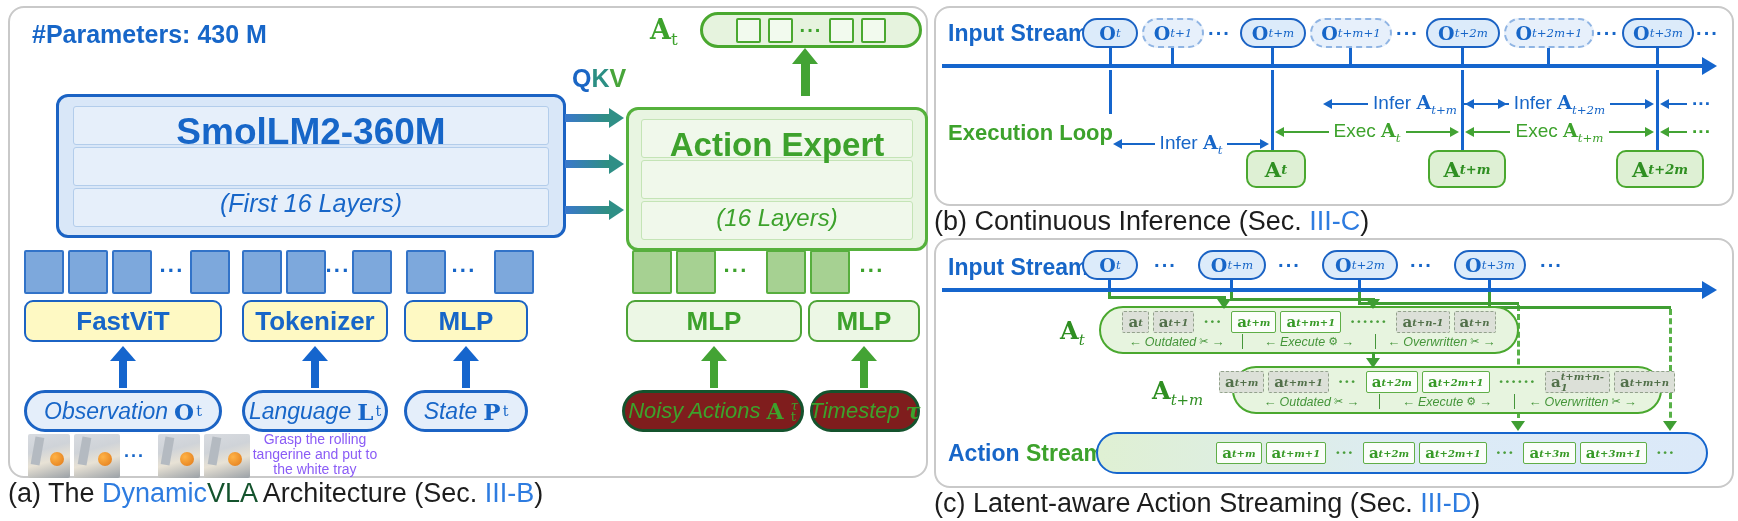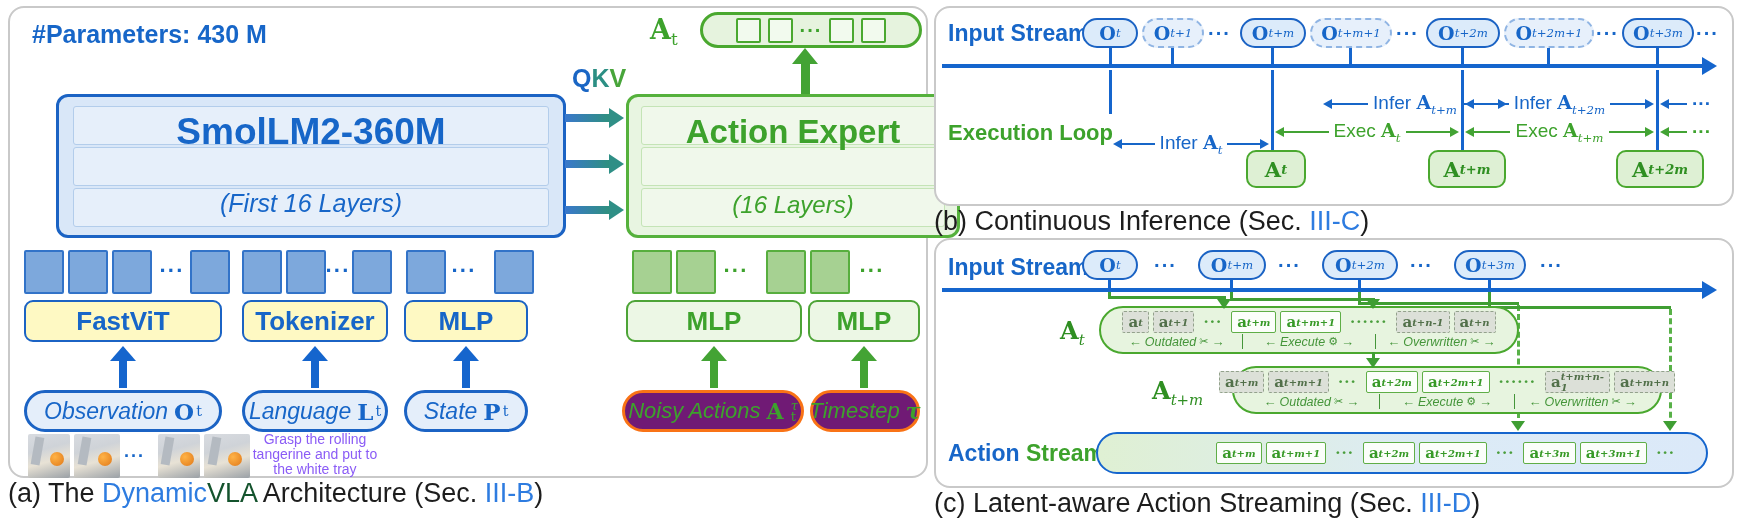--- a/index.html
+++ b/index.html
@@ -29,21 +29,21 @@
   .proc.blue{background:#fef9c3;border:2.5px solid #1b63c4;color:#1766c8;}
   .proc.green{background:#ecf7e5;border:2.5px solid #4da437;color:#3da22c;}
   .ua{position:absolute;top:338px;width:26px;height:42px;}
   .ua .shaft{position:absolute;left:9px;top:13px;width:8px;height:29px;}
   .ua .head{position:absolute;left:0;top:0;width:0;height:0;border-left:13px solid transparent;border-right:13px solid transparent;border-bottom:15px solid;}
   .ua.blue .shaft{background:#1565cd;} .ua.blue .head{border-bottom-color:#1565cd;}
   .ua.green .shaft{background:#43a334;} .ua.green .head{border-bottom-color:#43a334;}
   .pill-in{position:absolute;top:382px;height:42px;border-radius:22px;display:flex;align-items:center;justify-content:center;
            font-size:23px;box-sizing:border-box;gap:6px;}
   .pill-in.blue{background:#e4eefa;border:3px solid #1b63c4;color:#1766c8;}
-  .pill-in.green{background:#701a75;border:3px solid #f97316;color:#3da22c;}
+  .pill-in.green{background:#7f1d1d;border:3px solid #14532d;color:#3da22c;}
   .stack{display:inline-flex;flex-direction:column;align-items:flex-start;font-size:13px;line-height:11px;margin-left:1px;}
   .outpill{position:absolute;left:690px;top:4px;width:222px;height:36px;border-radius:18px;background:#e6f3de;
            border:3px solid #4aa82f;display:flex;align-items:center;justify-content:center;gap:7px;box-sizing:border-box;}
   .outsq{width:21px;height:21px;border:2.5px solid #4aa82f;background:#f2faee;border-radius:2px;}
   .qkv-arrow{position:absolute;width:60px;height:20px;}
   .qkv-arrow .shaft{position:absolute;left:0;top:6px;width:44px;height:8px;background:linear-gradient(90deg,#3a78cc,#2f9080);}
   .qkv-arrow .head{position:absolute;left:44px;top:0;width:0;height:0;border-top:10px solid transparent;border-bottom:10px solid transparent;border-left:15px solid #2f8f86;}
   .bua{position:absolute;left:782px;top:40px;width:26px;height:48px;}
   .bua .shaft{position:absolute;left:9px;top:14px;width:9px;height:34px;background:#43a334;}
   .bua .head{position:absolute;left:0;top:0;width:0;height:0;border-left:13px solid transparent;border-right:13px solid transparent;border-bottom:16px solid #43a334;}
@@ -132,21 +132,21 @@
     </div>
   <div class="qkv-arrow" style="left:555px;top:146px;">
       <div class="shaft"></div>
       <div class="head"></div>
     </div>
   <div class="qkv-arrow" style="left:555px;top:192px;">
       <div class="shaft"></div>
       <div class="head"></div>
     </div>
 
-  <div class="bigbox green" style="left:616px;top:86px;width:296px;height:138px;padding-left:32px;">
+  <div class="bigbox green" style="left:616px;top:99px;width:296px;height:138px;">
     <div class="stripe green" style="left:12px;top:9px;right:12px;height:37px;"></div>
     <div class="stripe green" style="left:12px;top:50px;right:12px;height:37px;"></div>
     <div class="stripe green" style="left:12px;top:91px;right:12px;height:37px;"></div>
     <div class="abs green-t b" style="left:0;top:16px;width:100%;text-align:center;font-size:33px;">Action Expert</div>
     <div class="abs green-t it" style="left:0;top:94px;width:100%;text-align:center;font-size:24px;">(16 Layers)</div>
   </div>
 
   <div class="tok blue" style="left:14px"></div>
   <div class="tok blue" style="left:58px"></div>
   <div class="tok blue" style="left:102px"></div>

